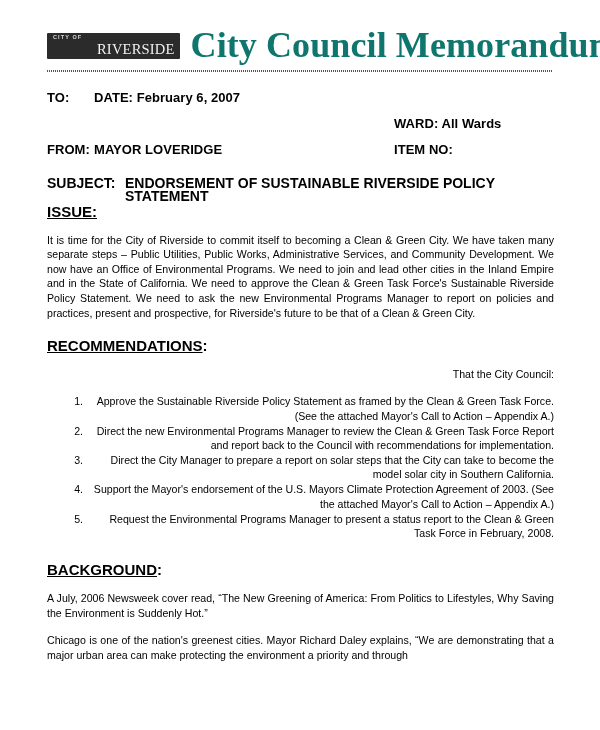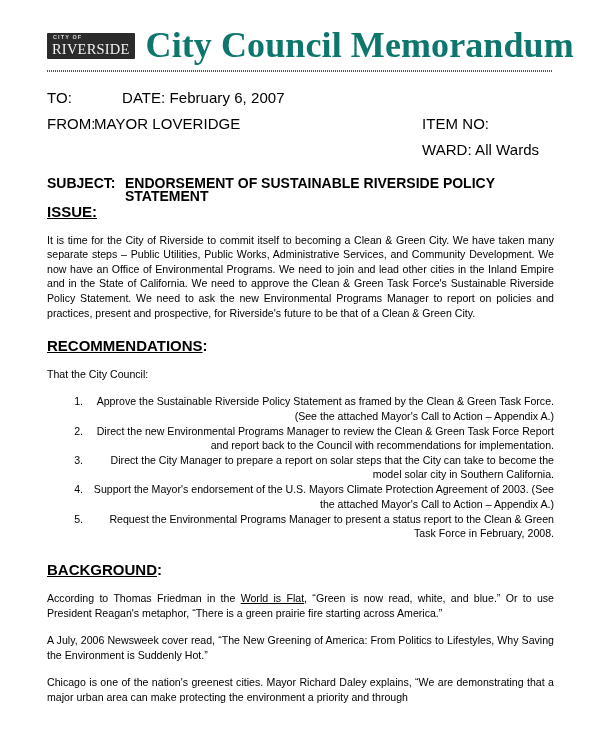--- a/index.html
+++ b/index.html
@@ -57,20 +57,21 @@
     margin-bottom: 1px;
   }
   .logo-riverside {
     display: block;
     font-family: "Liberation Serif", serif;
     font-size: 14.5px;
     font-weight: normal;
     letter-spacing: 0.2px;
     color: #f2f2f2;
     line-height: 1;
+    margin-left: 45px;
   }
   .masthead-title {
     font-family: "Liberation Serif", serif;
     font-size: 36px;
     font-weight: bold;
     letter-spacing: 0.1px;
     color: #0f766e;
     white-space: nowrap;
   }
 
@@ -87,33 +88,33 @@
     background-size: 2px 2px;
     background-repeat: repeat-x;
   }
 
   
   .hdr {
     position: absolute;
     left: 47px;
     top: 91px;
     width: 506px;
-    font-size: 15px;
-    font-weight: normal;
+    font-size: 13px;
+    font-weight: bold;
     letter-spacing: 0.05px;
   }
   .hdr-row {
     display: flex;
     align-items: flex-start;
     margin-bottom: 13px;
     line-height: 13px;
   }
   .hdr-label   { width: 47px; flex: 0 0 47px; }
   .hdr-value   { flex: 0 0 300px; }
-  .hdr-right   { flex: 1 1 auto; margin-left: 28px; }
+  .hdr-right   { flex: 1 1 auto; }
   .hdr-row.only-right .hdr-label,
   .hdr-row.only-right .hdr-value { visibility: hidden; }
 
   .subject-row {
     position: absolute;
     left: 47px;
     top: 177px;
     width: 506px;
     font-size: 14px;
     font-weight: bold;
@@ -138,21 +139,21 @@
     margin-bottom: 13px;
   }
   .sec-head .u { text-decoration: underline; }
 
   p.para {
     margin: 0 0 13px 0;
     text-align: justify;
     text-justify: inter-word;
     hyphens: none;
   }
-  p.para.flush { text-align: left; }
+  p.para.flush { text-align: right; }
   .u-inline { text-decoration: underline; }
 
   .lead-line {
     margin: 0 0 10px 0;
   }
 
   ol.recs {
     margin: 0 0 13px 0;
     padding-left: 39px;
     list-style-position: outside;
@@ -182,30 +183,30 @@
 
   <div class="divider"></div>
 
   <div class="hdr">
 
     <div class="hdr-row">
       <span class="hdr-label">TO:</span>
       <span class="hdr-right">DATE: February 6, 2007</span>
     </div>
 
+    <div class="hdr-row only-right">
+      <span class="hdr-label">&nbsp;</span>
+      <span class="hdr-value">&nbsp;</span>
+      <span class="hdr-right">WARD: All Wards</span>
+    </div>
+
     <div class="hdr-row">
       <span class="hdr-label">FROM:</span>
       <span class="hdr-value">MAYOR LOVERIDGE</span>
       <span class="hdr-right">ITEM NO:</span>
-    </div>
-
-    <div class="hdr-row only-right">
-      <span class="hdr-label">&nbsp;</span>
-      <span class="hdr-value">&nbsp;</span>
-      <span class="hdr-right">WARD: All Wards</span>
     </div>
 
   </div>
 
   <div class="subject-row">
     <span class="subject-label">SUBJECT:</span>
     <span>ENDORSEMENT OF SUSTAINABLE RIVERSIDE POLICY STATEMENT</span>
   </div>
 
   <div class="body-area">
@@ -225,21 +226,20 @@
       <li>Direct the new Environmental Programs Manager to review the Clean &amp; Green Task Force Report and report back to the Council with recommendations for implementation.</li>
       <li>Direct the City Manager to prepare a report on solar steps that the City can take to become the model solar city in Southern California.</li>
       <li>Support the Mayor's endorsement of the U.S. Mayors Climate Protection Agreement of 2003. (See the attached Mayor's Call to Action – Appendix A.)</li>
       <li>Request the Environmental Programs Manager to present a status report to the Clean &amp; Green Task Force in February, 2008.</li>
     </ol>
 
     <div class="spacer-10"></div>
 
     <div class="sec-head"><span class="u">BACKGROUND</span><span>:</span></div>
 
-    <p class="para"><span>According to Thomas Friedman in the </span><span class="u-inline">World is Flat</span><span>, “Green is now read, white, and blue.” Or to use President Reagan's metaphor, “There is a green prairie fire starting across America.”</span></p>
 
     <p class="para">A July, 2006 Newsweek cover read, “The New Greening of America: From Politics to Lifestyles, Why Saving the Environment is Suddenly Hot.”</p>
 
     <p class="para">Chicago is one of the nation's greenest cities. Mayor Richard Daley explains, “We are demonstrating that a major urban area can make protecting the environment a priority and through</p>
 
   </div>
 
 </div>
 
 </body></html>

